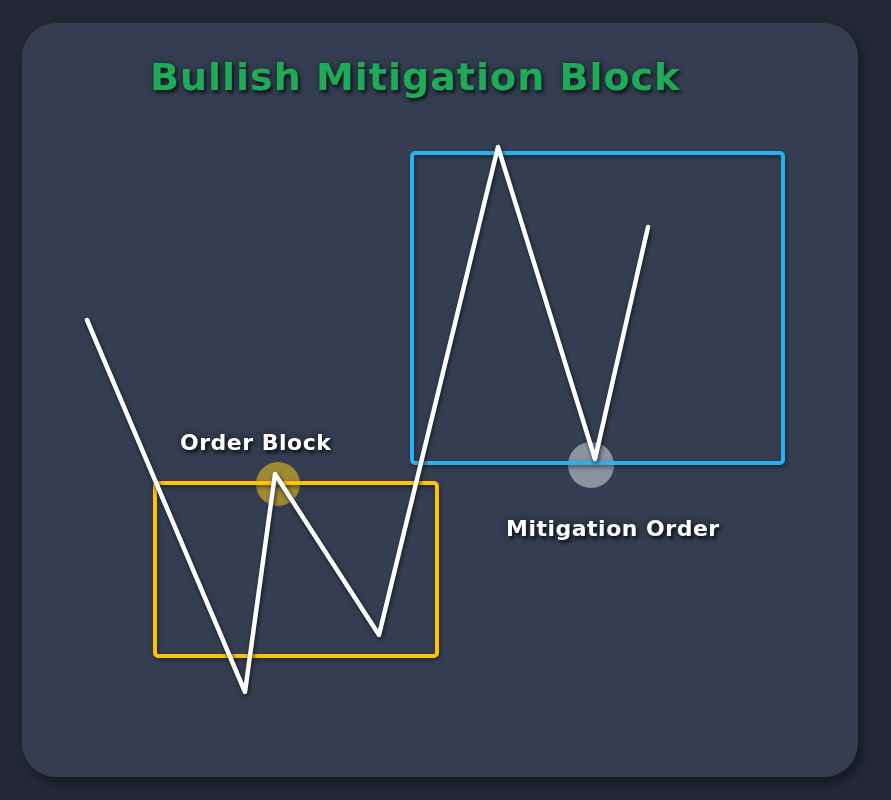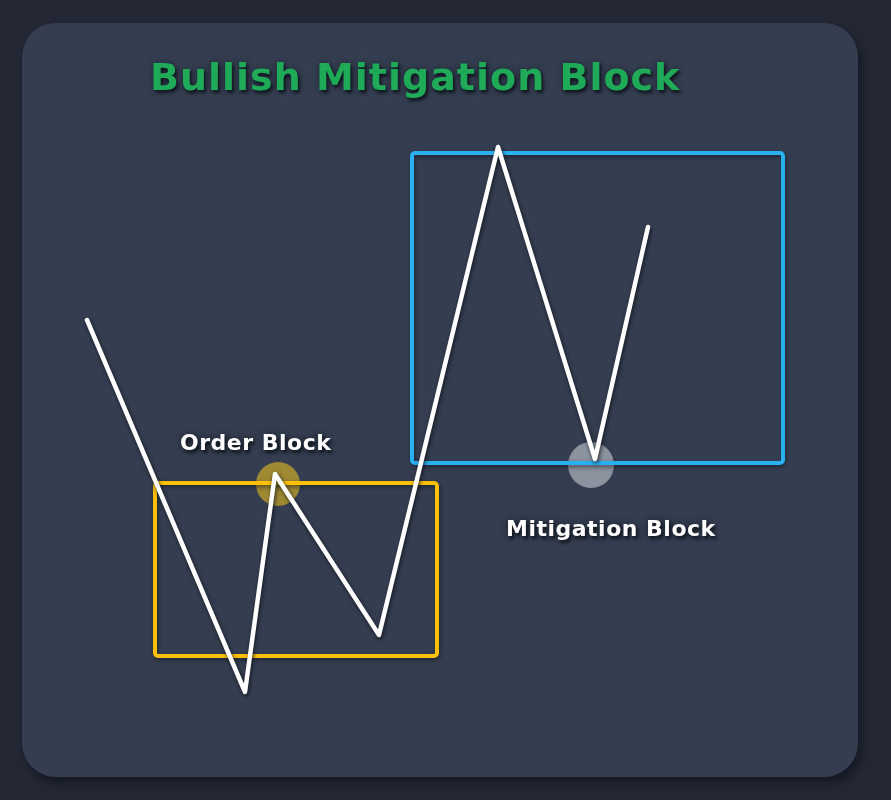--- a/index.html
+++ b/index.html
@@ -75,14 +75,14 @@
   <svg class="shape-layer" viewBox="0 0 891 800" xmlns="http://www.w3.org/2000/svg">
       <circle cx="278" cy="484" r="22" fill="rgba(201,166,40,0.72)"></circle>
       <circle cx="591" cy="465" r="23" fill="rgba(225,231,238,0.5)"></circle>
       <rect x="155" y="483" width="282" height="173" fill="none" stroke="#ffc107" stroke-width="4" rx="3"></rect>
       <rect x="412" y="153" width="371" height="310" fill="none" stroke="#29b0f0" stroke-width="4" rx="3"></rect>
       <polyline points="87,320 245,692 275,474 379,635 498,147 595,459 648,227" fill="none" stroke="#ffffff" stroke-width="4.5" stroke-linejoin="round" stroke-linecap="round"></polyline>
     </svg>
 
   <div class="block-label" style="left: 180px; top: 430px;">Order Block</div>
 
-  <div class="block-label" style="left: 506px; top: 516px;">Mitigation Block</div>
+  <div class="block-label" style="left: 506px; top: 516px;">Mitigation Order</div>
 </div>
 
 </body></html>

